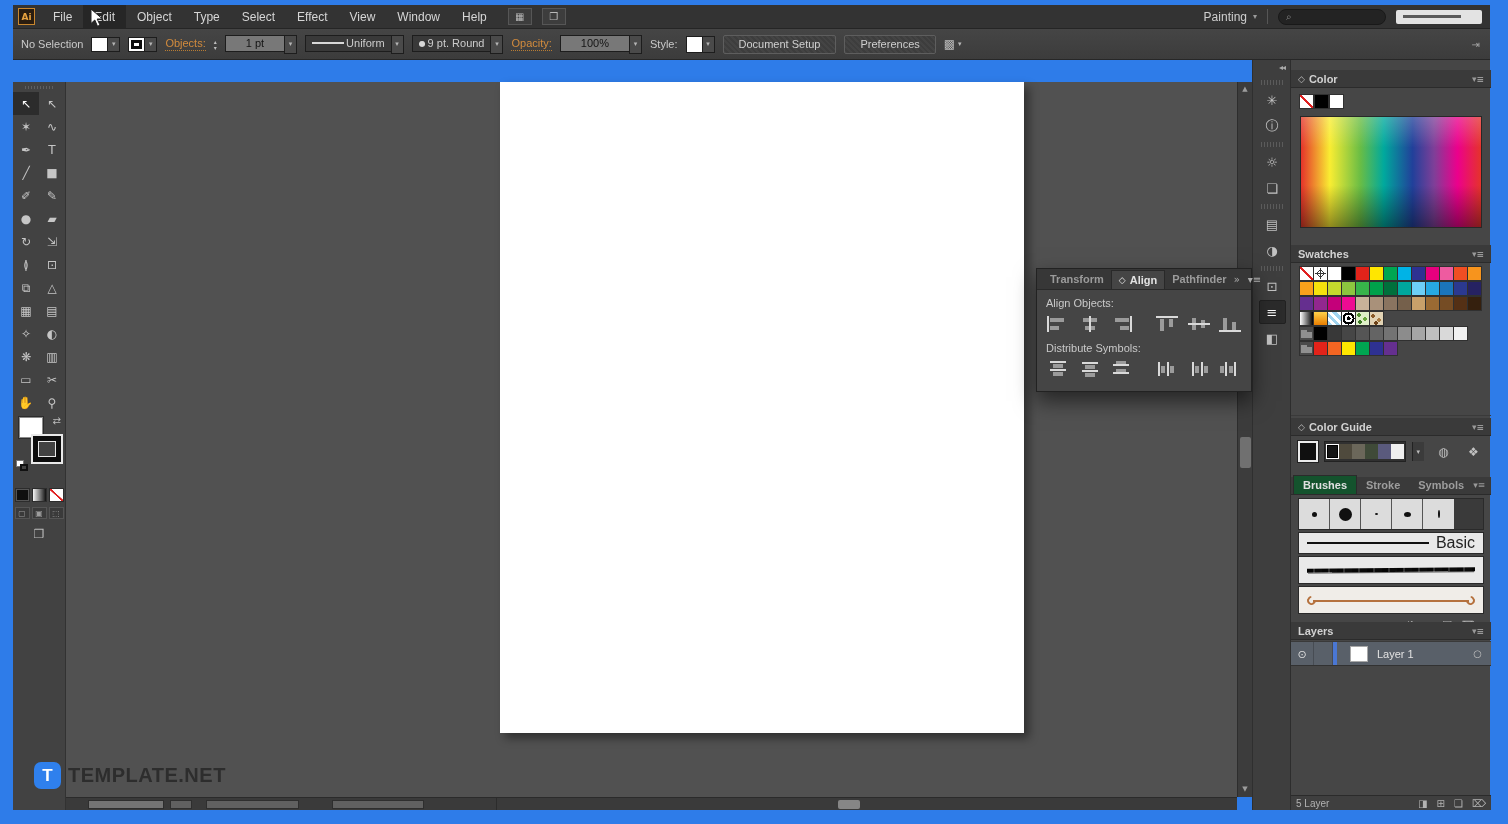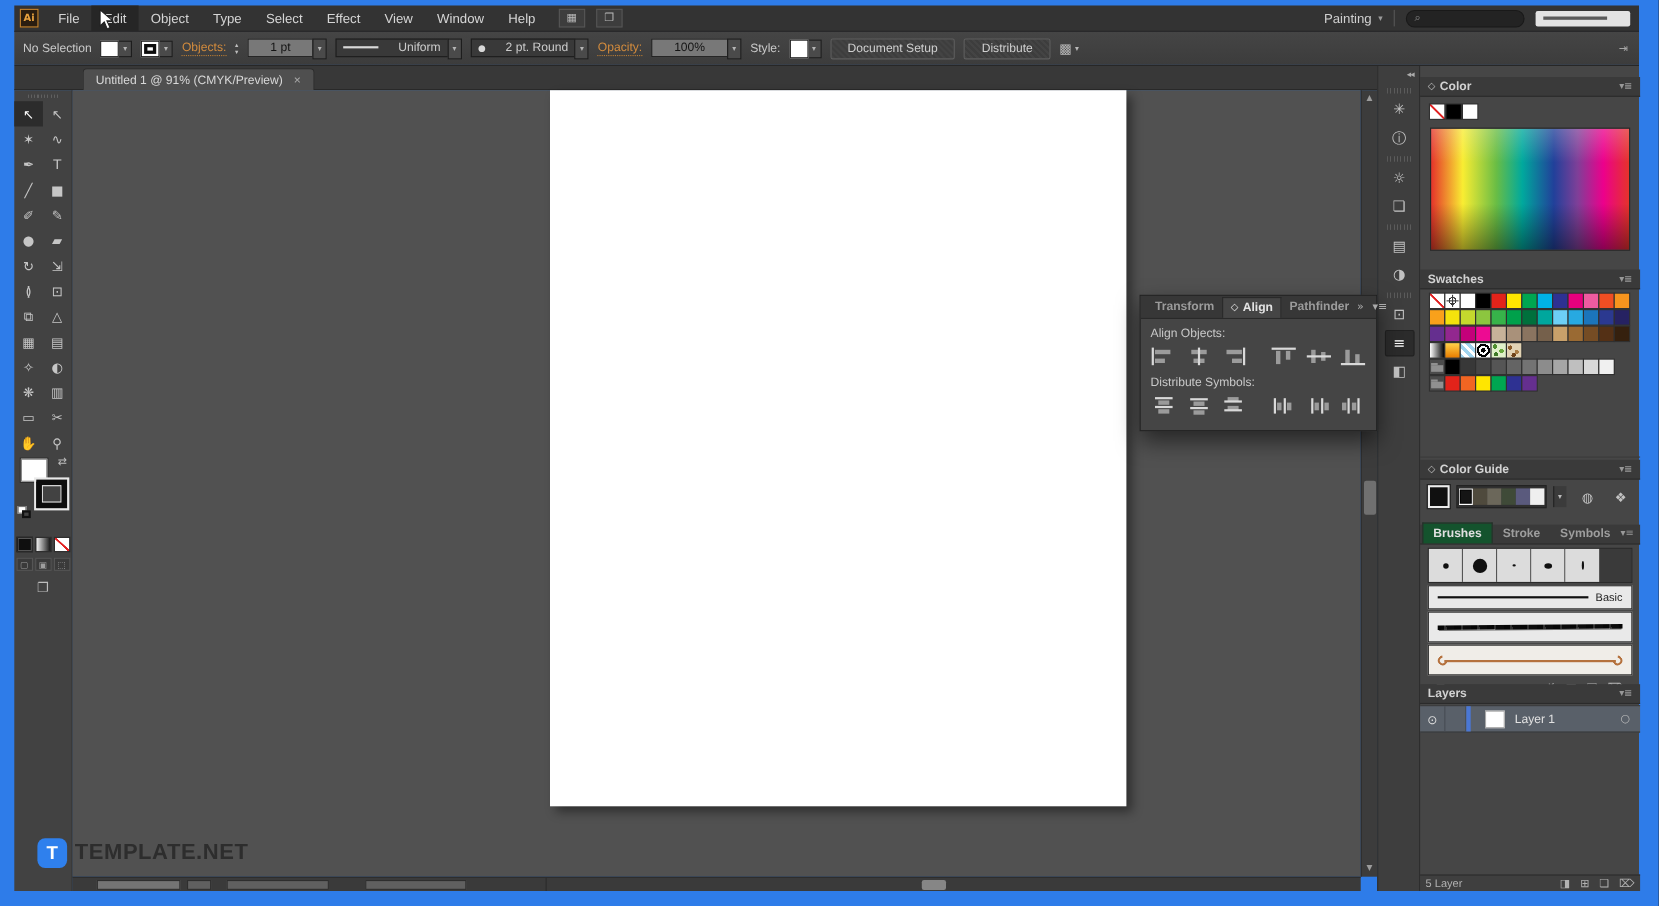--- a/index.html
+++ b/index.html
@@ -23,21 +23,21 @@
 
 
 .control-bar{position:absolute;left:13px;top:29px;width:1477px;height:31px;background:linear-gradient(#454545,#3c3c3c);border-bottom:1px solid #272727;display:flex;align-items:center;gap:8px;padding:0 8px;font-size:11px}
 .cb-label{color:#c9c9c9}
 .cb-link{color:#d28b3d;border-bottom:1px dotted #b87c34;padding-bottom:1px}
 .cb-swatch{width:17px;height:15px;background:#fff;border:1px solid #1d1d1d;position:relative}
 .cb-swatch.stroke::after{content:"";position:absolute;inset:2px;border:3px solid #0e0e0e}
 .cb-dd{width:13px;height:15px;background:#4a4a4a;border:1px solid #1d1d1d;color:#b5b5b5;font-size:7px;display:flex;align-items:center;justify-content:center;margin-left:-1px}
 .stepper{display:flex;flex-direction:column;font-size:6px;color:#bdbdbd;line-height:5px;gap:1px}
 .cb-field{height:17px;background:#787878;border:1px solid #1d1d1d;color:#141414;display:flex;align-items:center;padding:0 20px;min-width:44px}
-.cb-combo{height:17px;background:#393939;border:1px solid #1d1d1d;color:#cccccc;display:flex;align-items:center;gap:18px;padding:0 6px}
+.cb-combo{height:17px;background:#393939;border:1px solid #1d1d1d;color:#cccccc;display:flex;align-items:center;gap:2px;padding:0 6px}
 .cb-combo .dash{width:32px;height:2px;background:#d8d8d8}
 .cb-combo .dot{font-size:8px;color:#d8d8d8}
 .cb-btn{height:19px;background:repeating-linear-gradient(45deg,rgba(255,255,255,.035) 0 2px,transparent 2px 4px) #3d3d3d;border:1px solid #5e5e5e;border-radius:2px;color:#cfcfcf;display:flex;align-items:center;padding:0 15px}
 .cb-icon{color:#b9b9b9;font-size:12px;display:flex;align-items:center;gap:3px}
 .cb-collapse{margin-left:auto;color:#a5a5a5;font-size:10px;padding-right:2px}
 
 
 .tab-bar{position:absolute;left:13px;top:60px;width:1242px;height:22px;background:#383838;border-bottom:1px solid #292929}
 .doc-tab{position:absolute;left:62px;top:2px;height:20px;background:#4f4f4f;border:1px solid #292929;border-bottom:none;border-radius:4px 4px 0 0;display:flex;align-items:center;gap:10px;padding:0 11px;color:#d8d8d8;font-size:11px}
 .doc-tab .close{color:#a8a8a8;font-size:11px}
@@ -144,21 +144,21 @@
 .btab.active{background:#14532d;color:#e0e0e0;border:1px solid #2b2b2b;border-bottom:none}
 .btabs .pm{margin-left:auto;color:#999;font-size:9px;padding:0 5px 4px 0}
 .bbody{padding:3px 7px 0}
 .brow-a{display:flex;height:32px;border:1px solid #2a2a2a;margin-bottom:2px}
 .bcell{width:31px;height:30px;background:#dcdcdc;border-right:1px solid #555;display:flex;align-items:center;justify-content:center}
 .bcell:last-child{border-right:none}
 .bcell-empty{flex:1;background:#3a3a3a}
 .bdot{background:#101010;border-radius:50%}
 .brow{height:22px;background:#e9e9e9;border:1px solid #2a2a2a;margin-bottom:2px;display:flex;align-items:center;padding:0 8px}
 .bline{flex:1;height:2px;background:#111;margin-right:7px}
-.blabel{font-size:10px;color:#222222}
+.blabel{font-size:16px;color:#222222}
 .brow.tall{height:28px}
 .charcoal{flex:1;height:4px;background:repeating-linear-gradient(90deg,#050505 0 6px,#303030 6px 8px,#0a0a0a 8px 15px);transform:rotate(-.5deg);box-shadow:0 2px 0 -1px rgba(0,0,0,.5)}
 .arrowbrush{flex:1;position:relative;height:13px}
 .arrowbrush::before{content:"";position:absolute;left:6px;right:6px;top:6px;height:2px;background:#b5713d}
 .curl{position:absolute;width:9px;height:9px;border:2px solid #b5713d;border-radius:50%;border-top-color:transparent;top:2px}
 .curl.l{left:0;transform:rotate(40deg)}
 .curl.r{right:0;transform:rotate(-40deg)}
 .layer-row{position:absolute;top:19px;left:0;width:200px;height:25px;background:#596069;border-top:1px solid #3a3a3a;border-bottom:1px solid #323232;display:flex;align-items:center}
 .lr-eye{width:23px;text-align:center;color:#dedede;font-size:11px;border-right:1px solid #474c53;height:100%;line-height:25px}
 .lr-pad{width:19px;height:100%;border-right:1px solid #474c53}
@@ -240,49 +240,43 @@
     <span style="display:flex">
       <span class="cb-combo">
         <span class="dash"></span>
         <span>Uniform</span>
       </span>
       <span class="cb-dd gl" style="height:19px">▾</span>
     </span>
     <span style="display:flex">
       <span class="cb-combo">
         <span class="dot gl">●</span>
-        <span>2 pt. Round</span>
+        <span>9 pt. Round</span>
       </span>
       <span class="cb-dd gl" style="height:19px">▾</span>
     </span>
     <span class="cb-link">Opacity:</span>
     <span style="display:flex">
       <span class="cb-field">100%</span>
       <span class="cb-dd gl" style="height:19px">▾</span>
     </span>
     <span class="cb-label">Style:</span>
     <span style="display:flex">
       <span class="cb-swatch" style="height:17px"></span>
       <span class="cb-dd gl" style="height:17px">▾</span>
     </span>
     <span class="cb-btn">Document Setup</span>
-    <span class="cb-btn">Distribute</span>
+    <span class="cb-btn">Preferences</span>
     <span class="cb-icon gl">
       <span>▩</span>
       <span style="font-size:7px">▾</span>
     </span>
     <span class="cb-collapse gl">⇥</span>
   </div>
 
-  <div class="tab-bar">
-    <div class="doc-tab">
-      <span>Untitled 1 @ 91% (CMYK/Preview)</span>
-      <span class="close">×</span>
-    </div>
-  </div>
 
   <div class="tool-panel">
     <div class="tp-grip"></div>
     <div class="tools">
         <div class="tool gl active">↖</div>
         <div class="tool gl">↖</div>
         <div class="tool gl">✶</div>
         <div class="tool gl">∿</div>
         <div class="tool gl">✒</div>
         <div class="tool gl">T</div>

